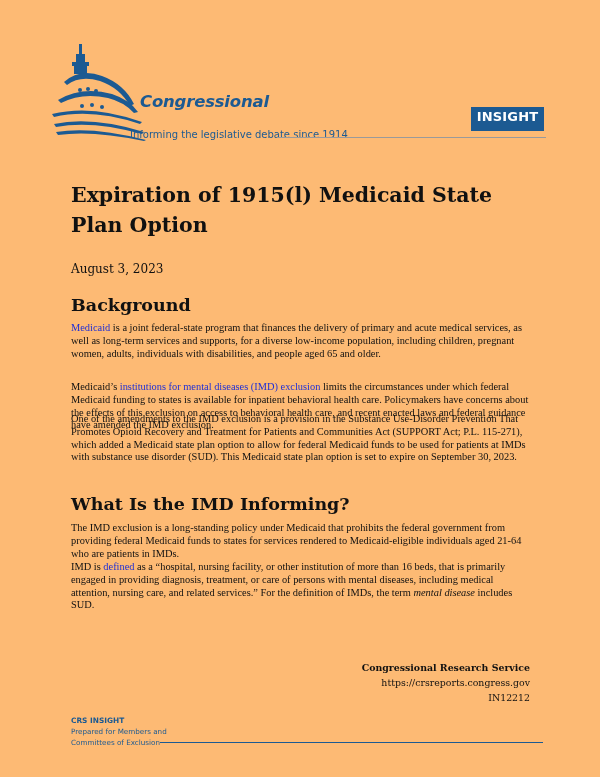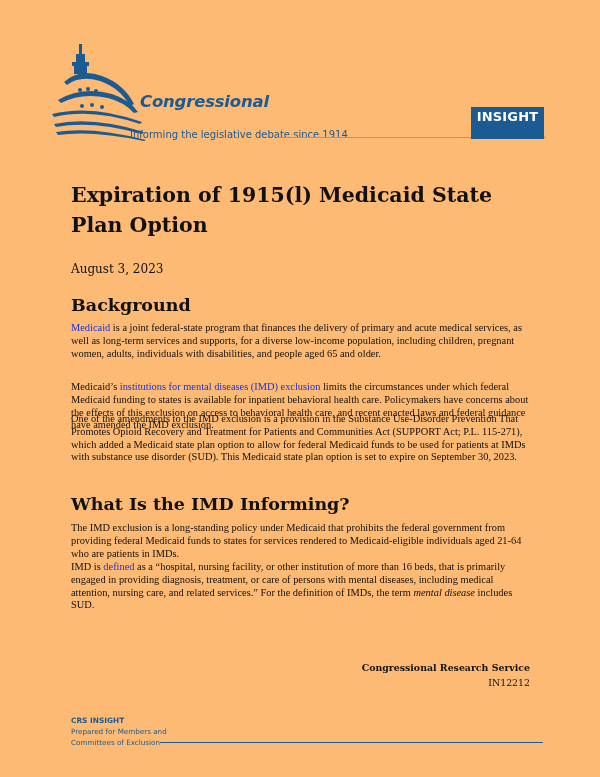--- a/index.html
+++ b/index.html
@@ -3,21 +3,21 @@
 <meta charset="utf-8">
 <style>
   html, body { margin: 0; padding: 0; background: #ffffff; }
   body { width: 600px; height: 777px; position: relative; overflow: hidden; }
   .page { position: absolute; left: 0; top: 0; width: 600px; height: 777px; background: #fdba74; }
 
   .logo-svg { position: absolute; left: 52px; top: 42px; }
   .logo-title { position: absolute; left: 140px; top: 93px; font-family: "DejaVu Sans", sans-serif; font-style: italic; font-weight: bold; color: #1c5a92; font-size: 16.5px; line-height: 17px; letter-spacing: -0.2px; }
   .logo-tag { position: absolute; left: 130px; top: 129px; font-family: "DejaVu Sans", sans-serif; font-size: 10px; color: #1c5a92; white-space: nowrap; }
   .header-rule { position: absolute; left: 277px; top: 137px; width: 269px; height: 0; border-top: 1px solid #9a9a9a; }
-  .insight-badge { position: absolute; left: 471px; top: 107px; width: 73px; height: 32px; background: #1c5a92; color: #fff; font-family: "DejaVu Sans", sans-serif; font-weight: bold; font-size: 13px; line-height: 20px; text-align: center; letter-spacing: 0.2px; }
+  .insight-badge { position: absolute; left: 471px; top: 107px; width: 73px; height: 24px; background: #1c5a92; color: #fff; font-family: "DejaVu Sans", sans-serif; font-weight: bold; font-size: 13px; line-height: 20px; text-align: center; letter-spacing: 0.2px; }
 
   .title { position: absolute; left: 71px; top: 180px; width: 470px; font-family: "DejaVu Serif", serif; font-weight: bold; font-size: 20.5px; line-height: 30px; color: #111; margin: 0; }
   .date { position: absolute; left: 71px; top: 262px; font-family: "DejaVu Serif", serif; font-size: 12px; color: #111; }
 
   h2 { position: absolute; left: 71px; margin: 0; font-family: "DejaVu Serif", serif; font-weight: bold; font-size: 17.5px; color: #111; }
   .h-bg { top: 295px; }
   .h-imd { top: 494px; }
 
   .para { position: absolute; left: 71px; width: 460px; font-family: "Liberation Serif", serif; font-size: 10.4px; line-height: 12.8px; color: #111; margin: 0; }
   .p1 { top: 322px; }
@@ -80,20 +80,21 @@
   <p class="para p3">One of the amendments to the IMD exclusion is a provision in the Substance Use-Disorder Prevention That Promotes Opioid Recovery and Treatment for Patients and Communities Act (SUPPORT Act; P.L. 115-271), which added a Medicaid state plan option to allow for federal Medicaid funds to be used for patients at IMDs with substance use disorder (SUD). This Medicaid state plan option is set to expire on September 30, 2023.</p>
 
   <h2 class="h-imd">What Is the IMD Informing?</h2>
 
   <p class="para p4">The IMD exclusion is a long-standing policy under Medicaid that prohibits the federal government from providing federal Medicaid funds to states for services rendered to Medicaid-eligible individuals aged 21-64 who are patients in IMDs.</p>
 
   <p class="para p5"><span>IMD is </span><a class="link">defined</a><span> as a “hospital, nursing facility, or other institution of more than 16 beds, that is primarily engaged in providing diagnosis, treatment, or care of persons with mental diseases, including medical attention, nursing care, and related services.” For the definition of IMDs, the term </span><em>mental disease</em><span> includes SUD.</span></p>
 
   <div class="footer-block">
     <div class="footer-org">Congressional Research Service</div>
+    <div class="footer-url">https://crsreports.congress.gov</div>
     <div class="footer-id">IN12212</div>
   </div>
 
   <div class="crs-insight">CRS INSIGHT</div>
   <div class="prepared">
     <div>Prepared for Members and</div>
     <div>Committees of Exclusion</div>
   </div>
   <div class="bottom-rule"></div>
 </div>

